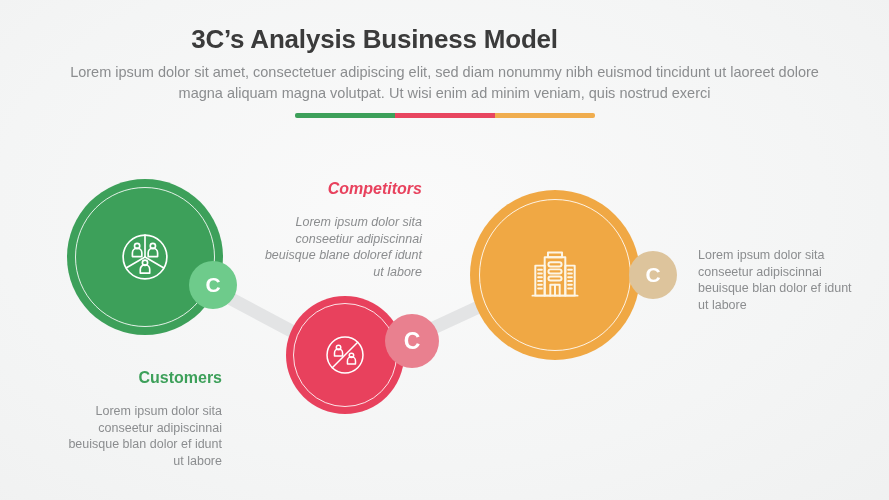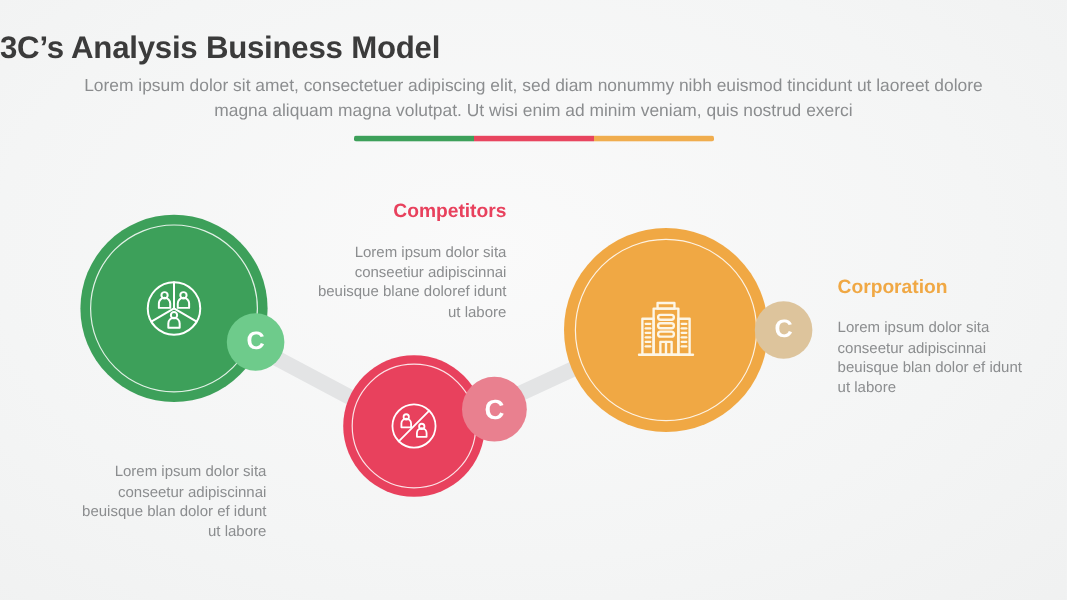--- a/index.html
+++ b/index.html
@@ -10,21 +10,21 @@
     background:#f2f3f4;
   }
   #stage{
     position:relative;width:889px;height:500px;
     background:
       radial-gradient(ellipse 900px 560px at 46% 42%, #fafafa 0%, #f4f5f5 46%, #eceded 100%);
   }
 
   
   .title{
-    position:absolute;left:0;top:24px;width:749px;text-align:left;
+    position:absolute;left:0;top:24px;width:749px;text-align:center;
     font-size:26px;font-weight:bold;color:#3b3b3b;letter-spacing:-0.2px;
   }
   .subtitle{
     position:absolute;left:50%;transform:translateX(-50%);top:62px;width:770px;
     text-align:center;font-size:14.5px;line-height:21px;color:#8b8d8f;font-weight:400;
   }
   .divider{
     position:absolute;left:50%;transform:translateX(-50%);top:113px;
     width:300px;height:5px;display:flex;border-radius:2px;overflow:hidden;
   }
@@ -96,20 +96,21 @@
 
         <circle cx="32" cy="38.5" r="3"></circle>
         <path d="M26.6 50.5v-4.2a5.4 5.4 0 0 1 5.4-5.4 5.4 5.4 0 0 1 5.4 5.4v4.2z"></path>
       </g>
     </svg>
   </div>
   <div class="badge" style="left:189px;top:261px;width:48px;height:48px;background:#6ecb8b;font-size:21px;">
     <span>C</span>
   </div>
   <div class="block ta-r" style="left:60px;top:369px;width:162px;">
+    <div class="head" style="color:#3da05a;">Customers</div>
     <div class="body">Lorem ipsum dolor sita conseetur adipiscinnai beuisque blan dolor ef idunt ut labore</div>
   </div>
 
   <div class="node" style="left:286px;top:296px;width:118px;height:118px;background:#e8415d;">
     <div class="ring" style="top:7px;left:7px;right:7px;bottom:7px;"></div>
     <svg width="46" height="46" viewBox="0 0 64 64">
       <g fill="none" stroke="#ffffff" stroke-width="2.1" stroke-linecap="round" stroke-linejoin="round">
         <circle cx="32" cy="32" r="25"></circle>
         <line x1="14.3" y1="49.7" x2="49.7" y2="14.3"></line>
 
@@ -117,21 +118,21 @@
         <path d="M17.4 33.5v-4.3a5.6 5.6 0 0 1 5.6-5.6 5.6 5.6 0 0 1 5.6 5.6v4.3z"></path>
 
         <circle cx="41" cy="32.5" r="3.1"></circle>
         <path d="M35.4 44.5v-4.3a5.6 5.6 0 0 1 5.6-5.6 5.6 5.6 0 0 1 5.6 5.6v4.3z"></path>
       </g>
     </svg>
   </div>
   <div class="badge" style="left:385px;top:314px;width:54px;height:54px;background:#e9808f;font-size:23px;">
     <span>C</span>
   </div>
-  <div class="block ta-r" style="left:258px;top:168px;width:164px;">
+  <div class="block ta-r" style="left:258px;top:180px;width:164px;font-style:italic;">
     <div class="head" style="color:#e8415d;">Competitors</div>
     <div class="body">Lorem ipsum dolor sita conseetiur adipiscinnai beuisque blane doloref idunt ut labore</div>
   </div>
 
   <div class="node" style="left:470px;top:190px;width:170px;height:170px;background:#f0a844;">
     <div class="ring" style="top:9px;left:9px;right:9px;bottom:9px;"></div>
     <svg width="60" height="60" viewBox="0 0 64 64">
       <g fill="none" stroke="#fdf6e6" stroke-width="2.1" stroke-linecap="round" stroke-linejoin="round">
 
         <path d="M21 13h22v41H21z"></path>
@@ -161,17 +162,16 @@
         <line x1="46" y1="46.5" x2="50" y2="46.5"></line>
 
         <line x1="8" y1="54" x2="56" y2="54"></line>
       </g>
     </svg>
   </div>
   <div class="badge" style="left:629px;top:251px;width:48px;height:48px;background:#ddc49c;font-size:21px;">
     <span>C</span>
   </div>
   <div class="block ta-l" style="left:698px;top:231px;width:164px;">
-    <div class="head" style="color:#f0a844;">Corporation</div>
     <div class="body">Lorem ipsum dolor sita conseetur adipiscinnai beuisque blan dolor ef idunt ut labore</div>
   </div>
 
 </div>
 
 </body></html>

